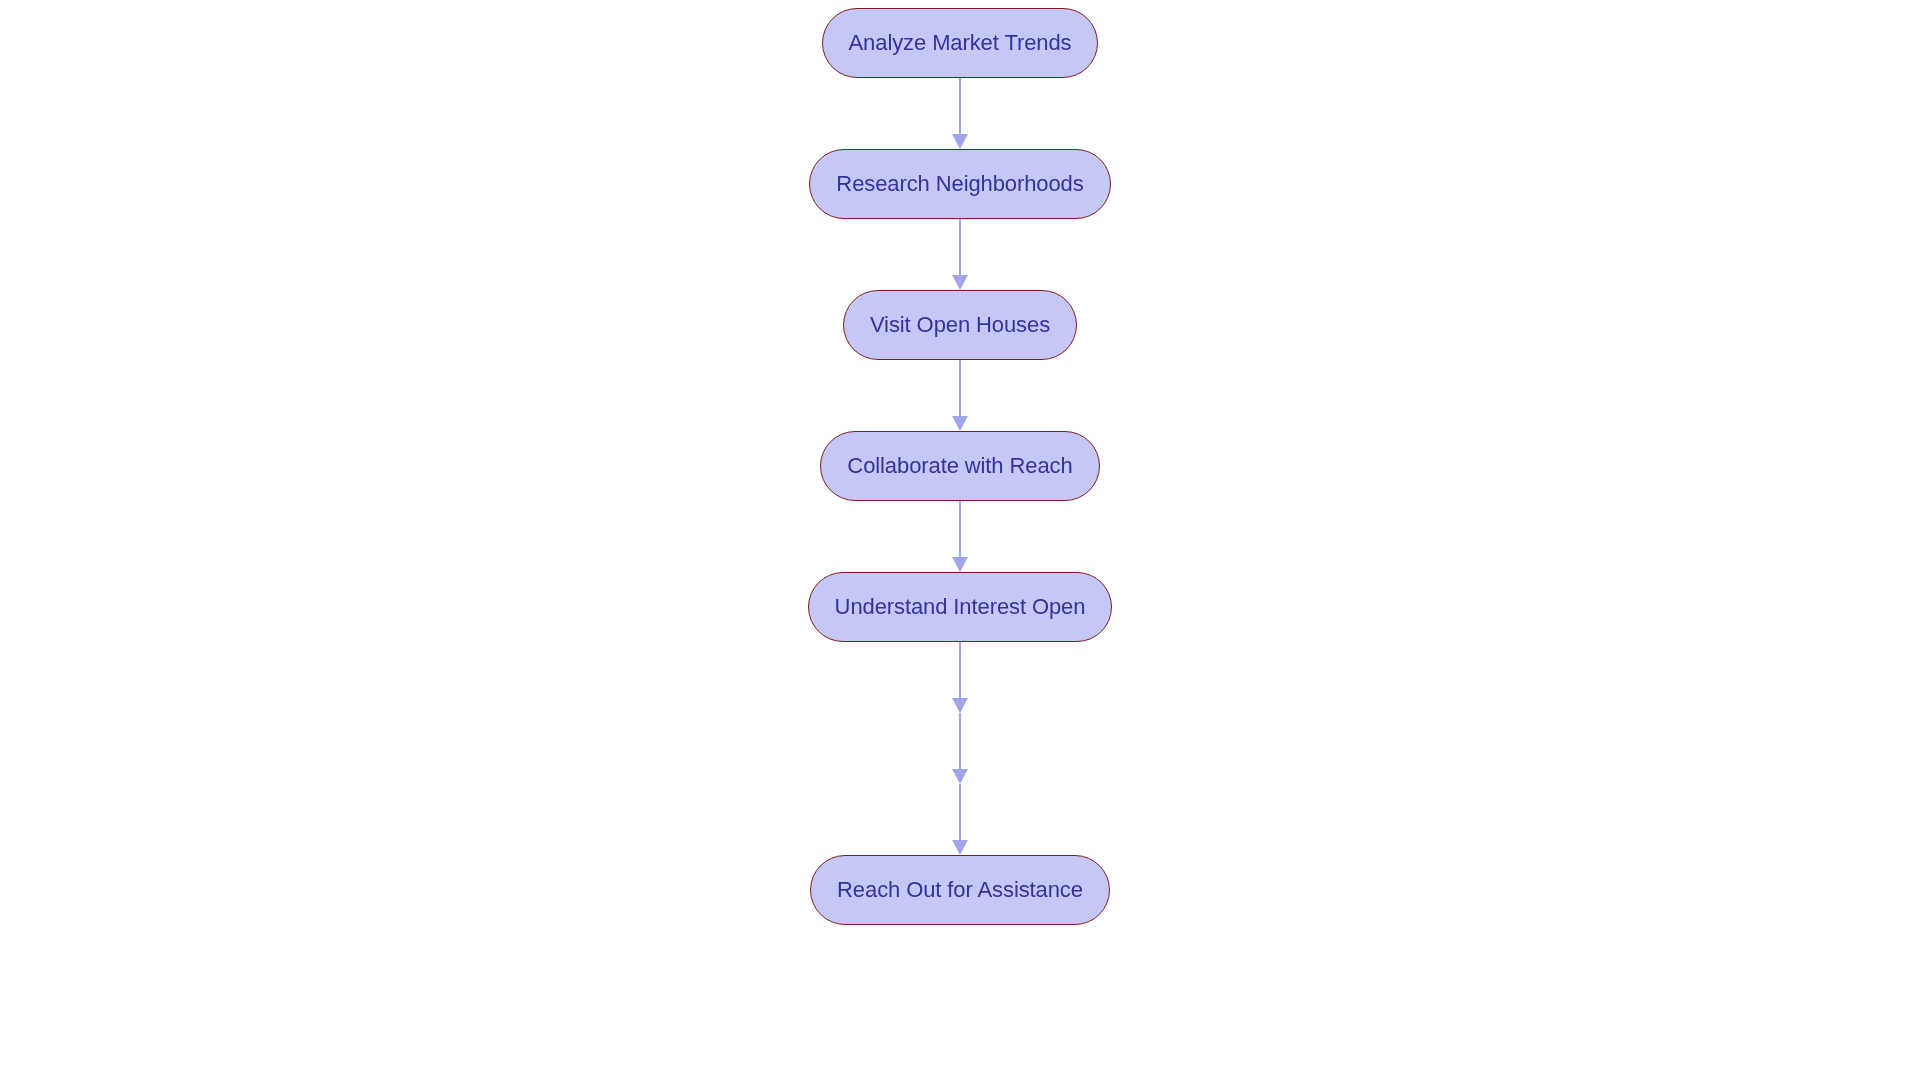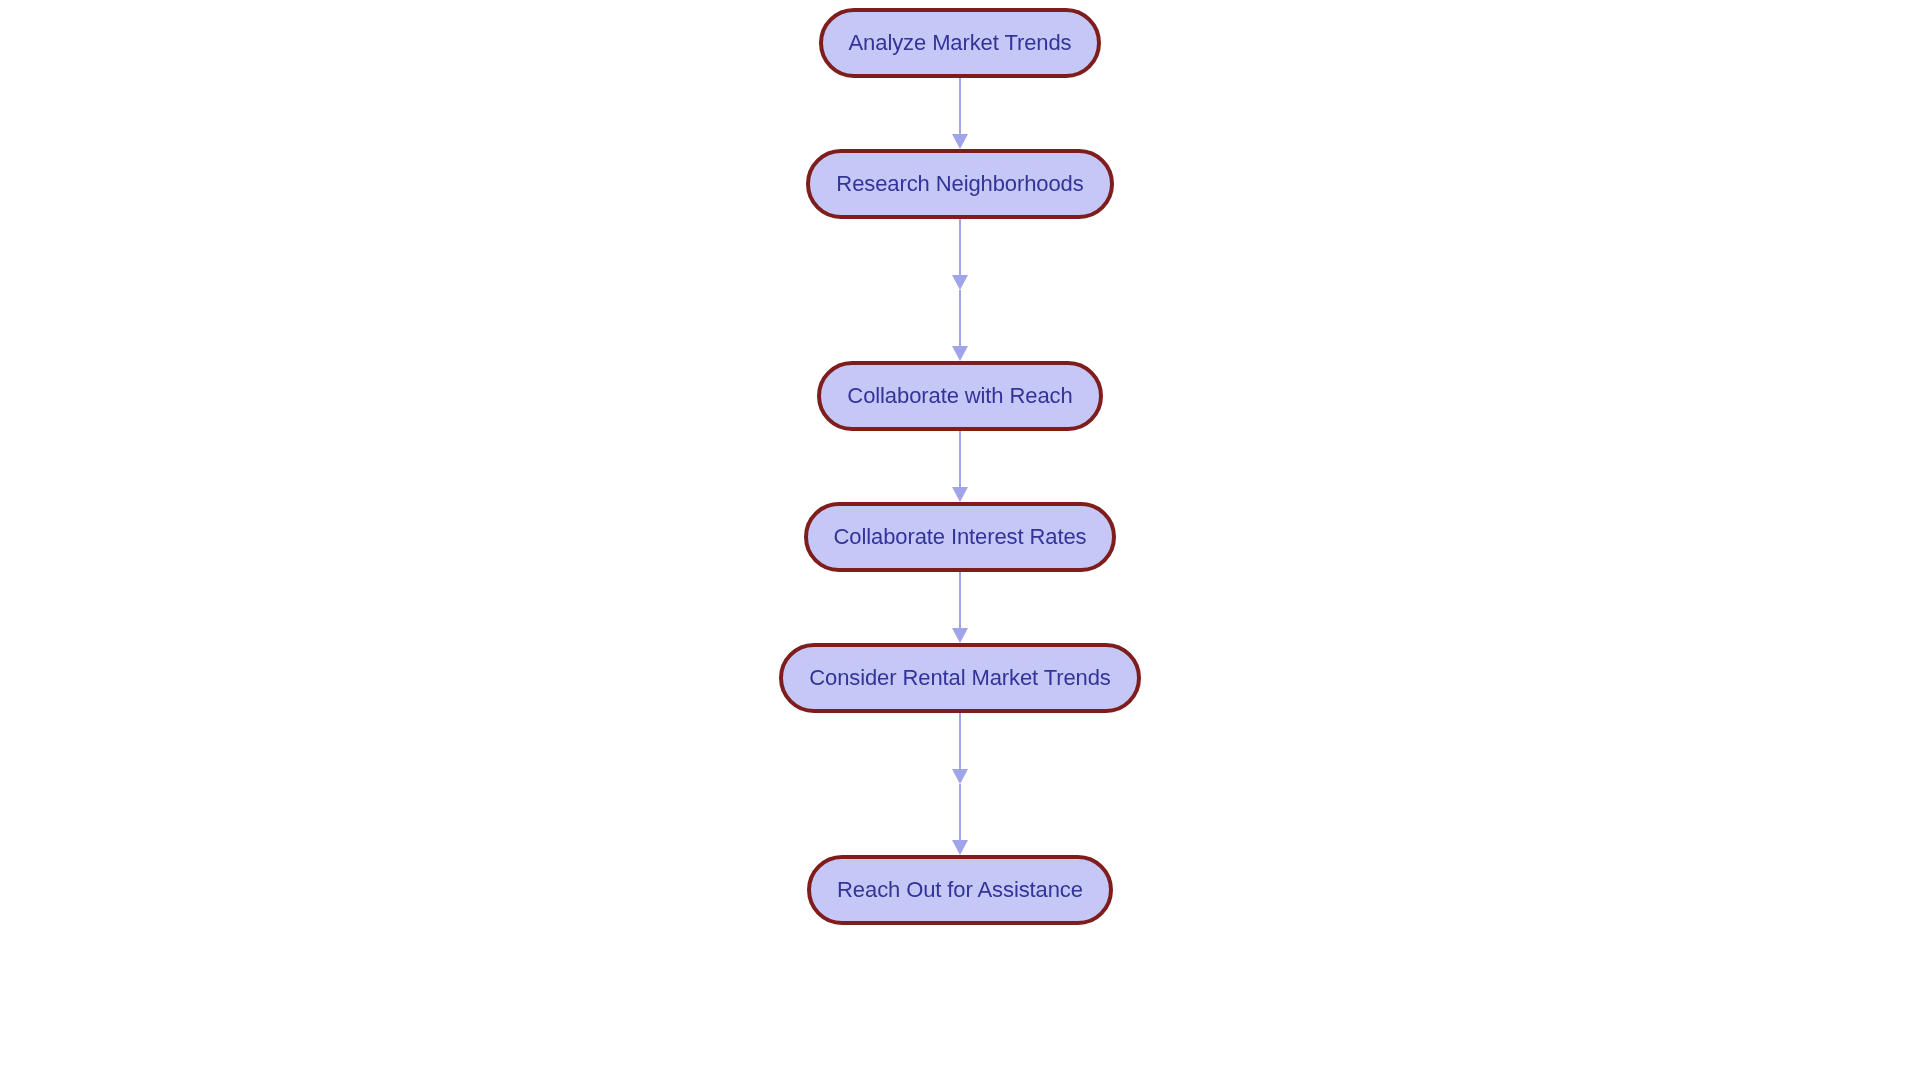--- a/index.html
+++ b/index.html
@@ -33,21 +33,21 @@
   }
 
   .flow-node {
     height: 70px;
     box-sizing: border-box;
     display: flex;
     align-items: center;
     justify-content: center;
     border-radius: 35px;
     background: #c5c8f7;
-    border: 4px solid #7f1d1d;
+    border: 1px solid #7f1d1d;
     padding: 8px 26px;
     white-space: nowrap;
     flex: 0 0 auto;
   }
 
   .flow-node-label {
     color: #333399;
     font-size: 22px;
     font-family: "Liberation Sans", sans-serif;
     font-weight: 400;
@@ -97,40 +97,40 @@
         <div class="connector-line"></div>
         <div class="connector-head"></div>
       </div>
       <div class="flow-node">
         <span class="flow-node-label">Research Neighborhoods</span>
       </div>
       <div class="flow-connector">
         <div class="connector-line"></div>
         <div class="connector-head"></div>
       </div>
+      <div class="flow-node">
+        <span class="flow-node-label">Visit Open Houses</span>
+      </div>
       <div class="flow-connector">
         <div class="connector-line"></div>
         <div class="connector-head"></div>
       </div>
       <div class="flow-node">
         <span class="flow-node-label">Collaborate with Reach</span>
       </div>
       <div class="flow-connector">
         <div class="connector-line"></div>
         <div class="connector-head"></div>
       </div>
       <div class="flow-node">
-        <span class="flow-node-label">Collaborate Interest Rates</span>
+        <span class="flow-node-label">Understand Interest Open</span>
       </div>
       <div class="flow-connector">
         <div class="connector-line"></div>
         <div class="connector-head"></div>
-      </div>
-      <div class="flow-node">
-        <span class="flow-node-label">Consider Rental Market Trends</span>
       </div>
       <div class="flow-connector">
         <div class="connector-line"></div>
         <div class="connector-head"></div>
       </div>
       <div class="flow-connector">
         <div class="connector-line"></div>
         <div class="connector-head"></div>
       </div>
       <div class="flow-node">

